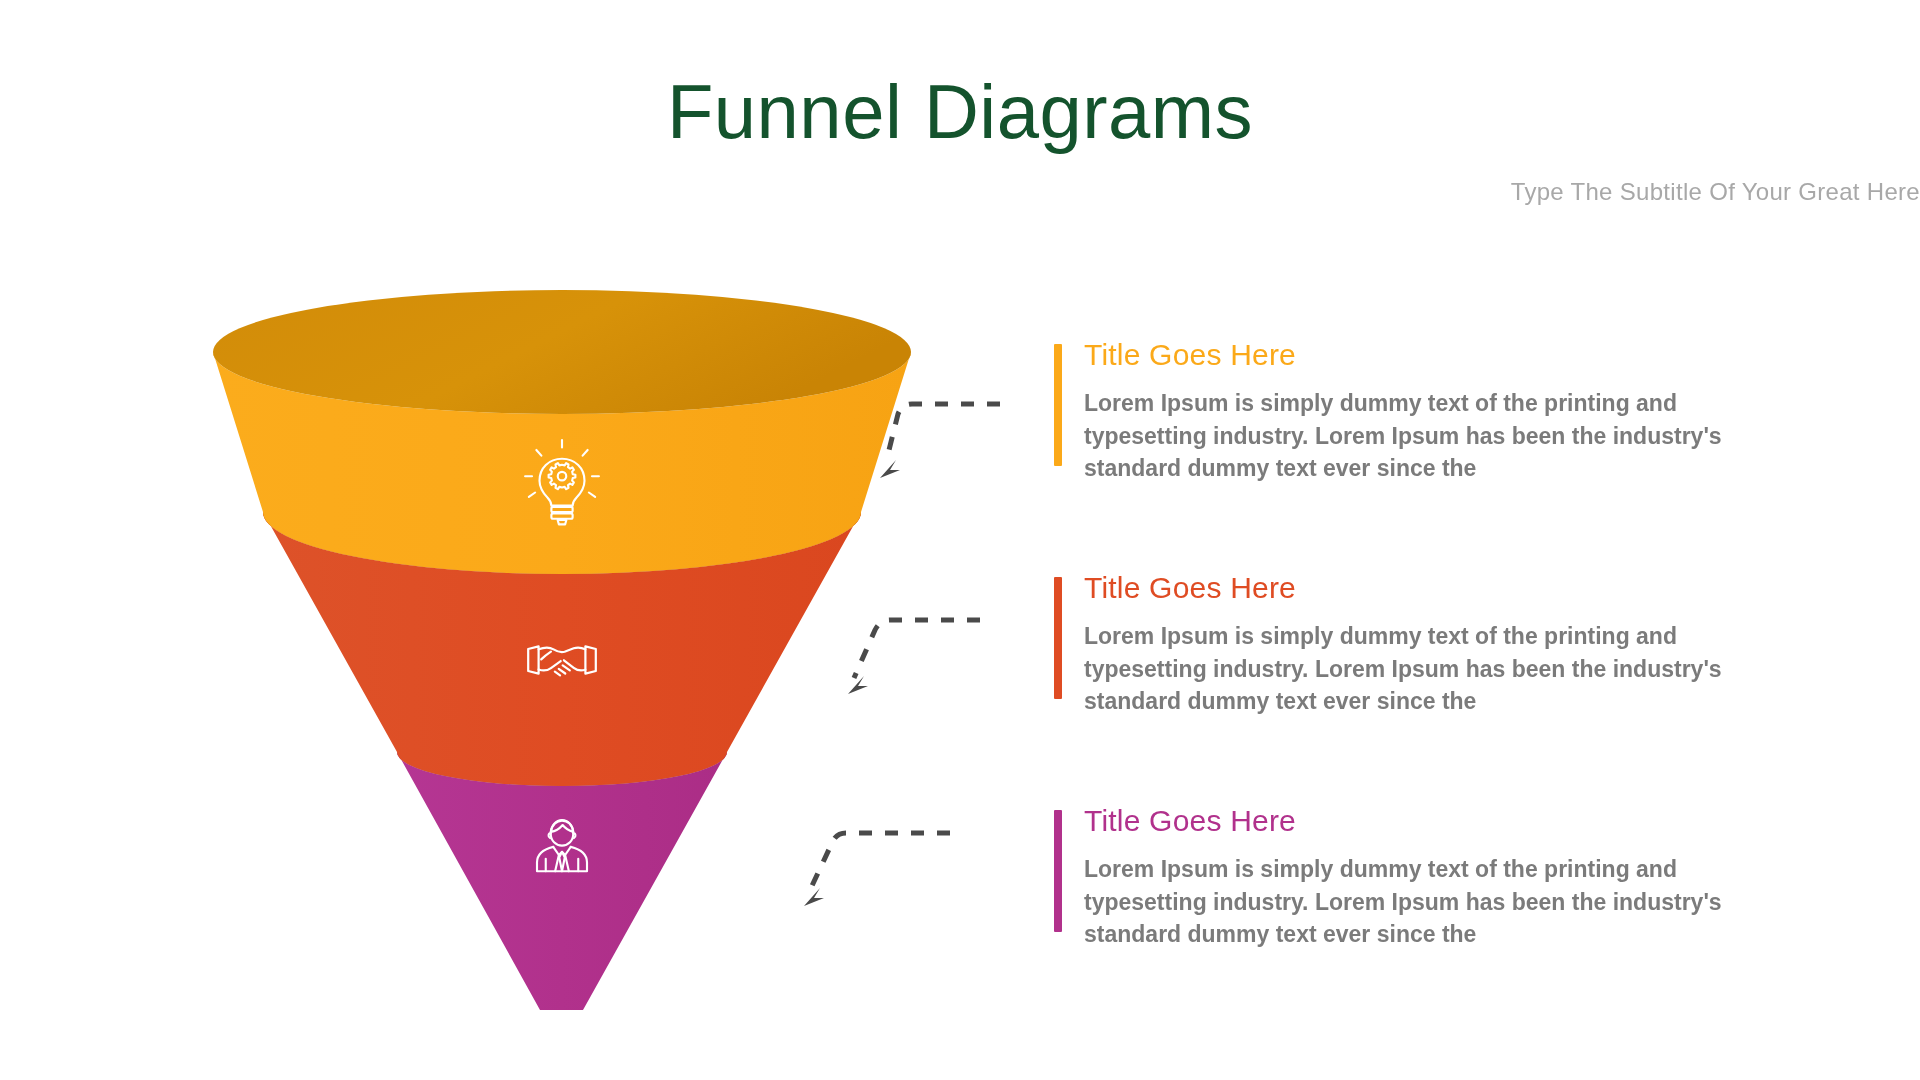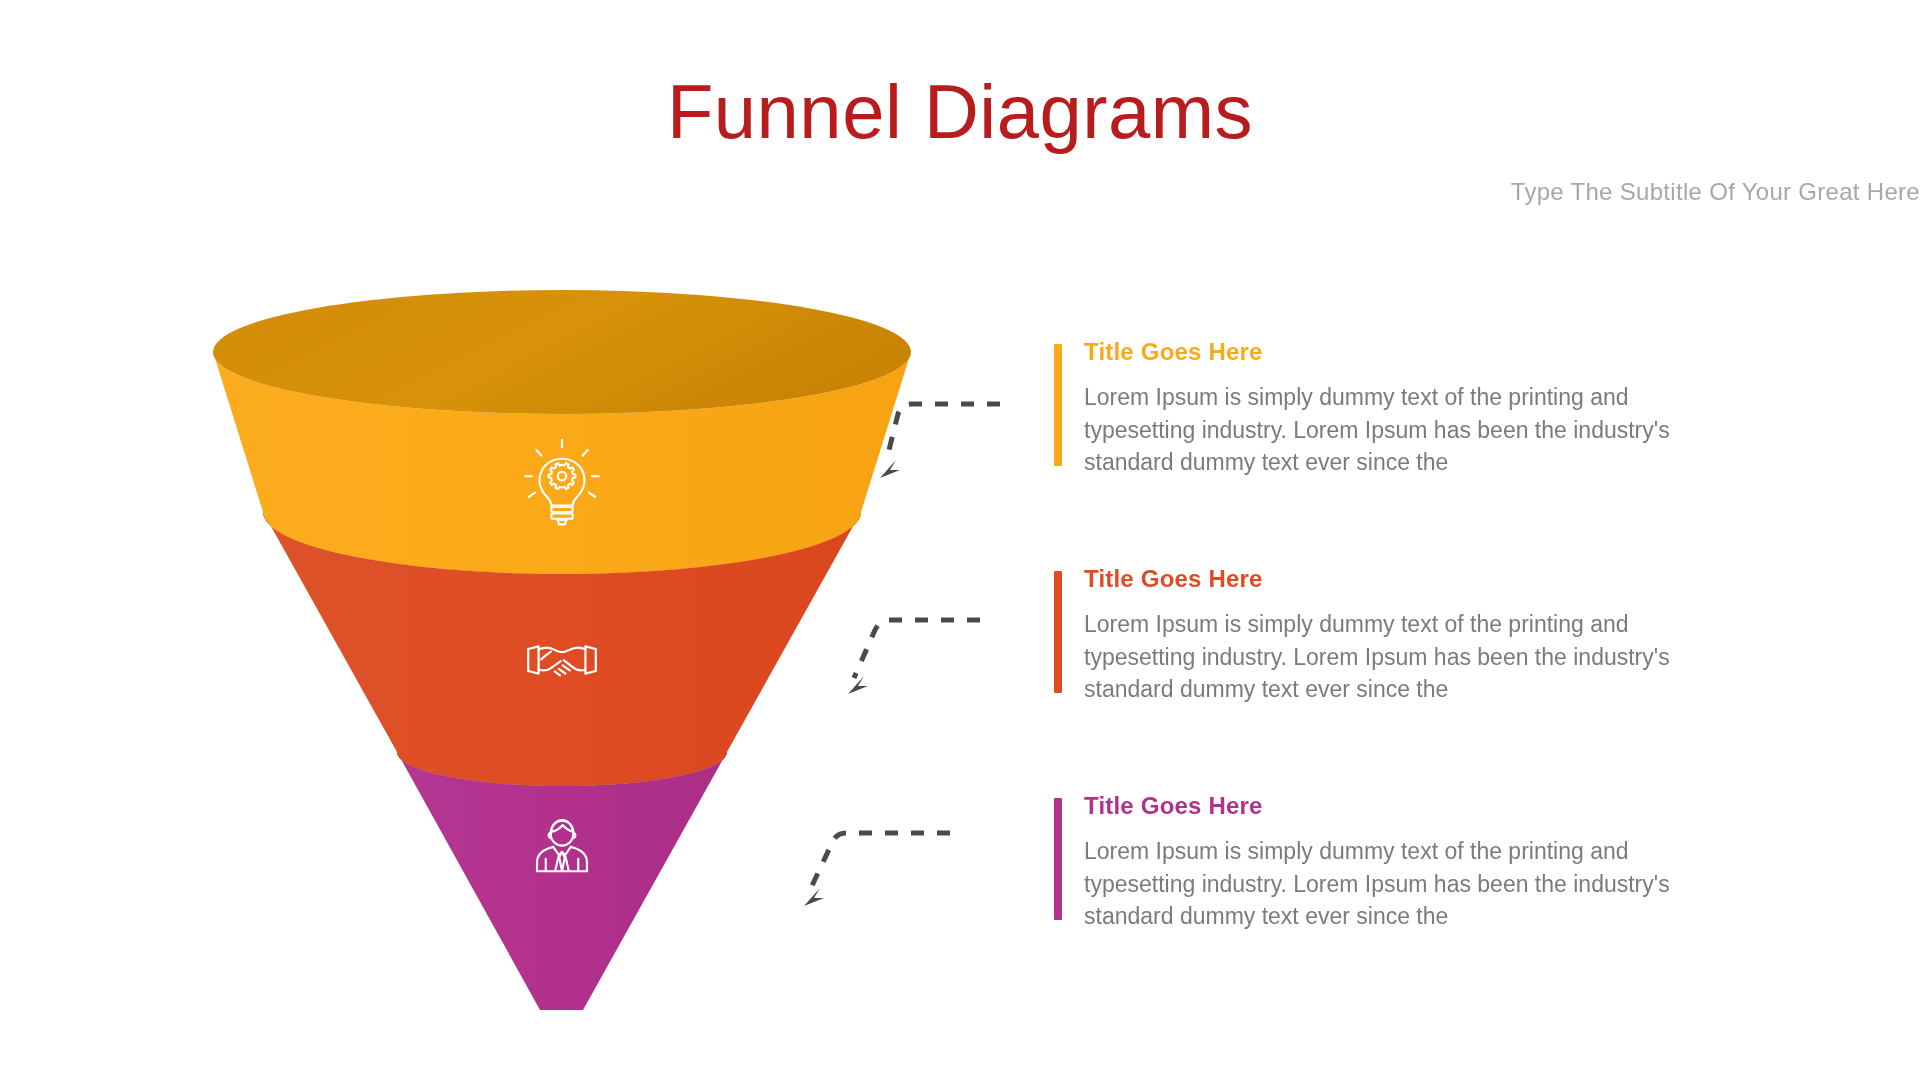--- a/index.html
+++ b/index.html
@@ -11,21 +11,21 @@
   }
   .slide { position:relative; width:1920px; height:1080px; background:#ffffff; }
 
   
   .header { position:absolute; top:0; left:0; width:1920px; text-align:center; }
   .page-title {
     margin-top:72px;
     font-size:76px;
     font-weight:300;
     letter-spacing:0.5px;
-    color:#b91c1c;
+    color:#14532d;
     line-height:1.05;
   }
   .page-subtitle {
     margin-top:26px;
     font-size:24px;
     font-weight:400;
     color:#a8a8a8;
     letter-spacing:0.3px;
     text-align:right;
   }
@@ -54,28 +54,28 @@
     width:700px;
   }
   .content-block { position:relative; padding-left:30px; margin-bottom:86px; }
   .content-block:last-child { margin-bottom:0; }
   .accent-bar {
     position:absolute; left:0; top:6px;
     width:8px; height:122px;
     border-radius:1px;
   }
   .block-title {
-    font-size:24px;
-    font-weight:bold;
+    font-size:30px;
+    font-weight:normal;
     letter-spacing:0.2px;
     margin-bottom:12px;
   }
   .block-body {
     font-size:23px;
-    font-weight:400;
+    font-weight:700;
     color:#7b7b7b;
     line-height:1.42;
     max-width:640px;
     margin-top:15px;
   }
 </style>
 </head>
 <body>
 
 <div class="slide">

